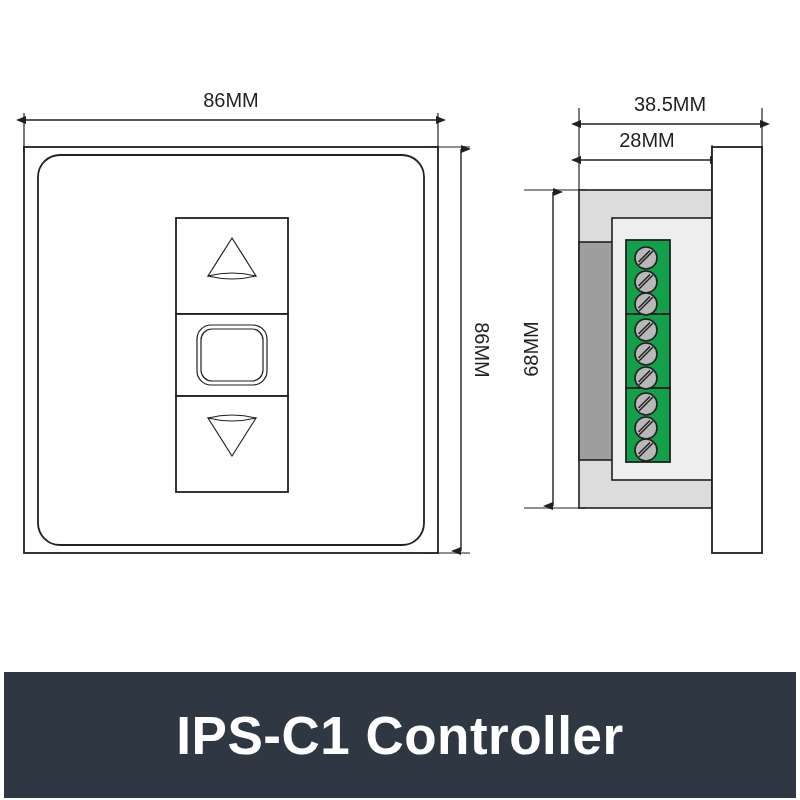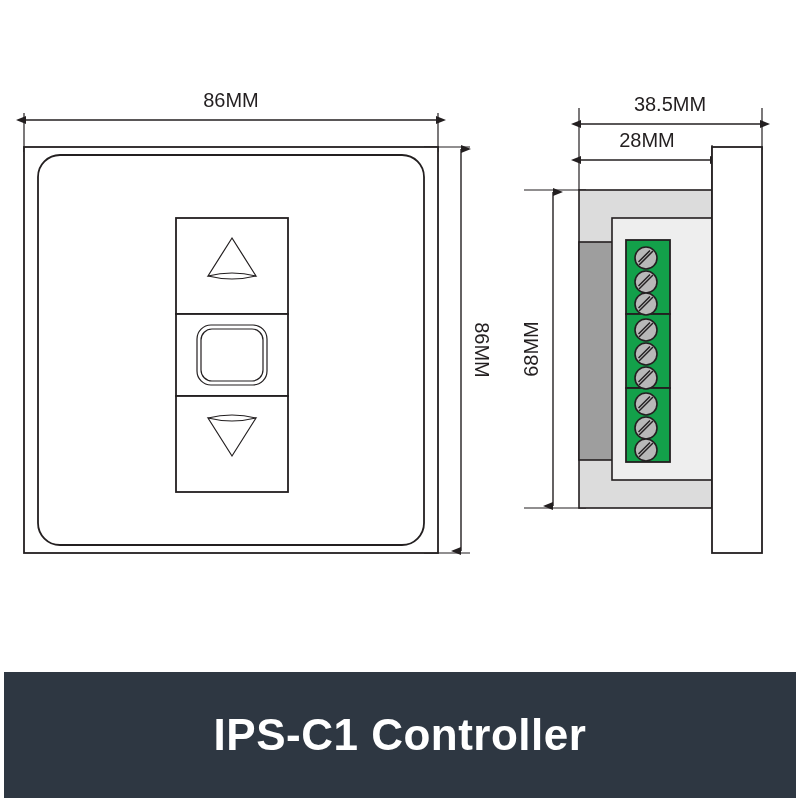--- a/index.html
+++ b/index.html
@@ -43,21 +43,21 @@
     background: #2e3742;
     display: flex;
     align-items: center;
     justify-content: center;
     box-sizing: border-box;
   }
   #product-banner .banner-text {
     color: #ffffff;
     font-family: "Liberation Sans", sans-serif;
     font-weight: bold;
-    font-size: 44px;
+    font-size: 53px;
     letter-spacing: 0.5px;
     line-height: 1;
     white-space: nowrap;
     text-align: center;
   }
   .ln-thin { stroke: #231f20; stroke-width: 1.2; fill: none; }
   .ln-dim  { stroke: #231f20; stroke-width: 1.4; fill: none; }
   .fill-white  { fill: #ffffff; stroke: #231f20; stroke-width: 1.8; }
   .fill-lgray  { fill: #dcdcdc; stroke: #231f20; stroke-width: 1.6; }
   .fill-llgray { fill: #eeeeee; stroke: #231f20; stroke-width: 1.6; }

